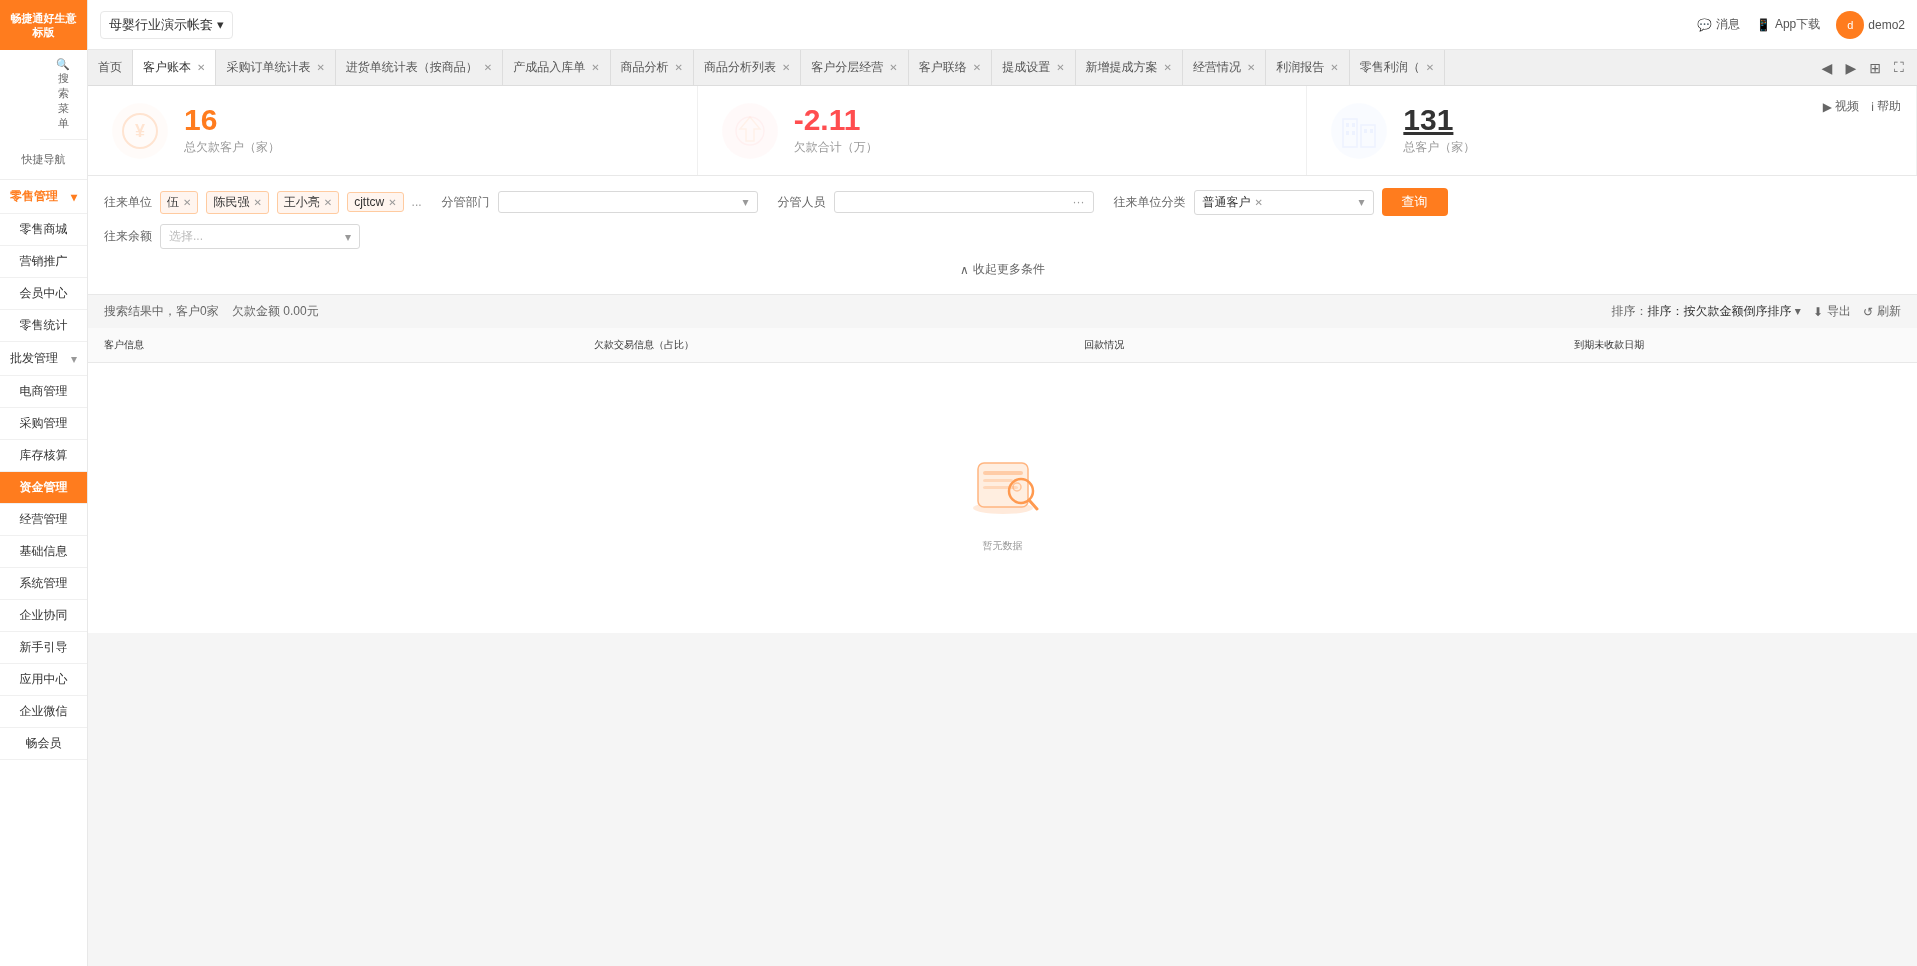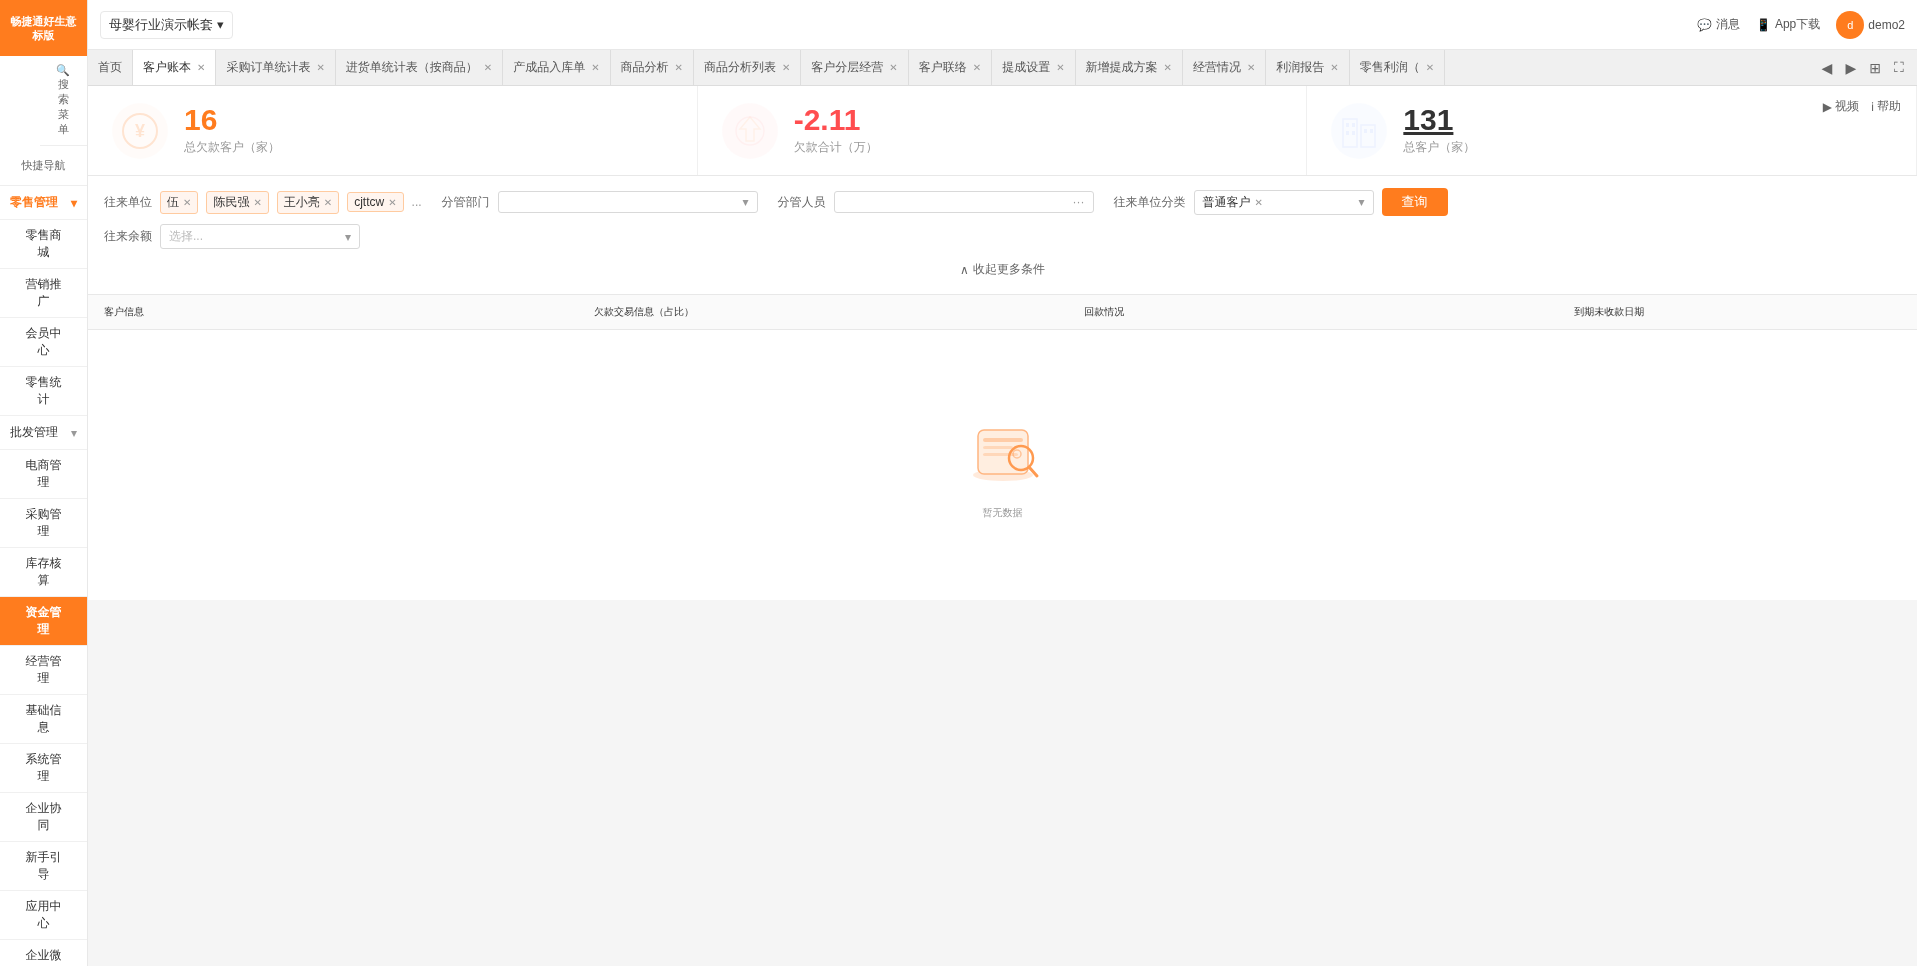--- a/index.html
+++ b/index.html
@@ -9,21 +9,21 @@
     .sidebar {
       width: 88px;
       background: #fff;
       display: flex;
       flex-direction: column;
       border-right: 1px solid #e8e8e8;
       flex-shrink: 0;
     }
     .sidebar-logo {
       background: #ff7c1e;
-      height: 56px;
+      height: 50px;
       display: flex;
       align-items: center;
       justify-content: center;
       padding: 6px;
     }
     .sidebar-logo-text {
       color: #fff;
       font-size: 11px;
       font-weight: bold;
       text-align: center;
@@ -331,21 +331,21 @@
       width: 100px;
       height: 80px;
       margin-bottom: 16px;
       position: relative;
     }
     .empty-icon svg { width: 100%; height: 100%; }
     .empty-text { color: #999; font-size: 10px; }
 
     
     .sub-nav-item {
-      padding: 7px 22px;
+      padding: 7px 16px;
       font-size: 12px;
       color: #333;
       cursor: pointer;
       text-align: center;
       border-bottom: 1px solid #f0f0f0;
     }
     .sub-nav-item.active { color: #ff7c1e; }
   </style>
 </head>
 <body>
@@ -596,20 +596,41 @@
           <span>▾</span>
         </div>
       </div>
 
       <div class="collapse-btn">
         <span>∧</span>
         <span>收起更多条件</span>
       </div>
     </div>
 
+    <div class="result-bar">
+      <div>
+        <span>搜索结果中，客户0家</span>
+        &nbsp;&nbsp;
+        <span>欠款金额 0.00元</span>
+      </div>
+      <div class="result-actions">
+        <span>
+          排序：<span class="sort-text">排序：按欠款金额倒序排序</span>
+          <span>▾</span>
+        </span>
+        <div class="result-action">
+          <span>⬇</span>
+          <span>导出</span>
+        </div>
+        <div class="result-action">
+          <span>↺</span>
+          <span>刷新</span>
+        </div>
+      </div>
+    </div>
 
     <div class="data-table">
       <div class="table-header">
         <div class="table-col col-customer">客户信息</div>
         <div class="table-col col-debt">欠款交易信息（占比）</div>
         <div class="table-col col-repayment">回款情况</div>
         <div class="table-col col-date">到期未收款日期</div>
       </div>
 
       <div class="empty-state">

